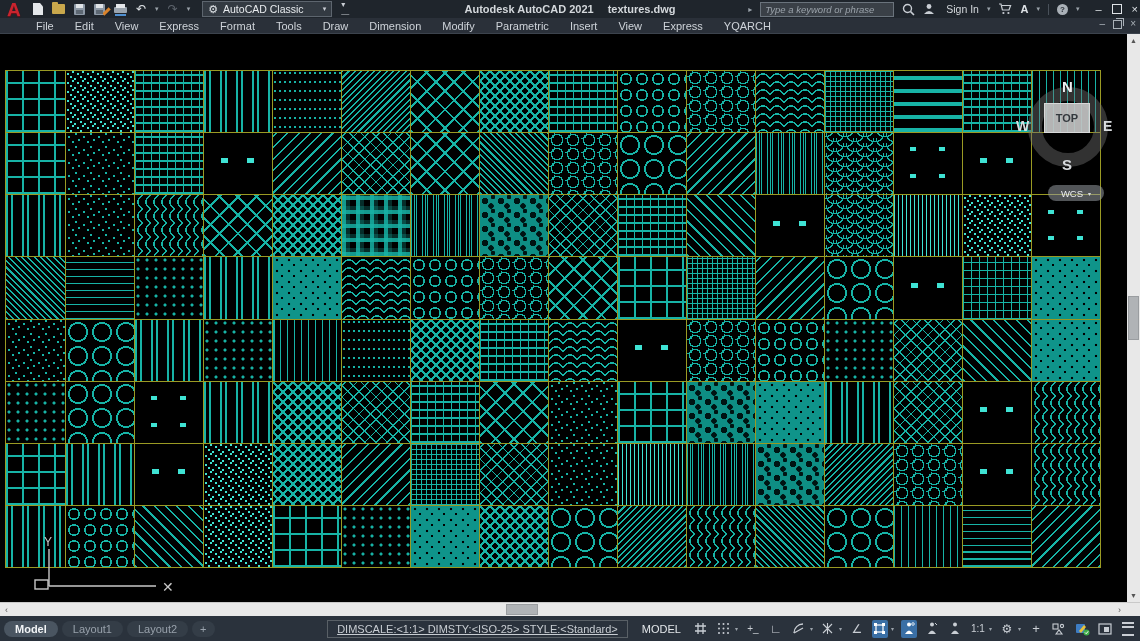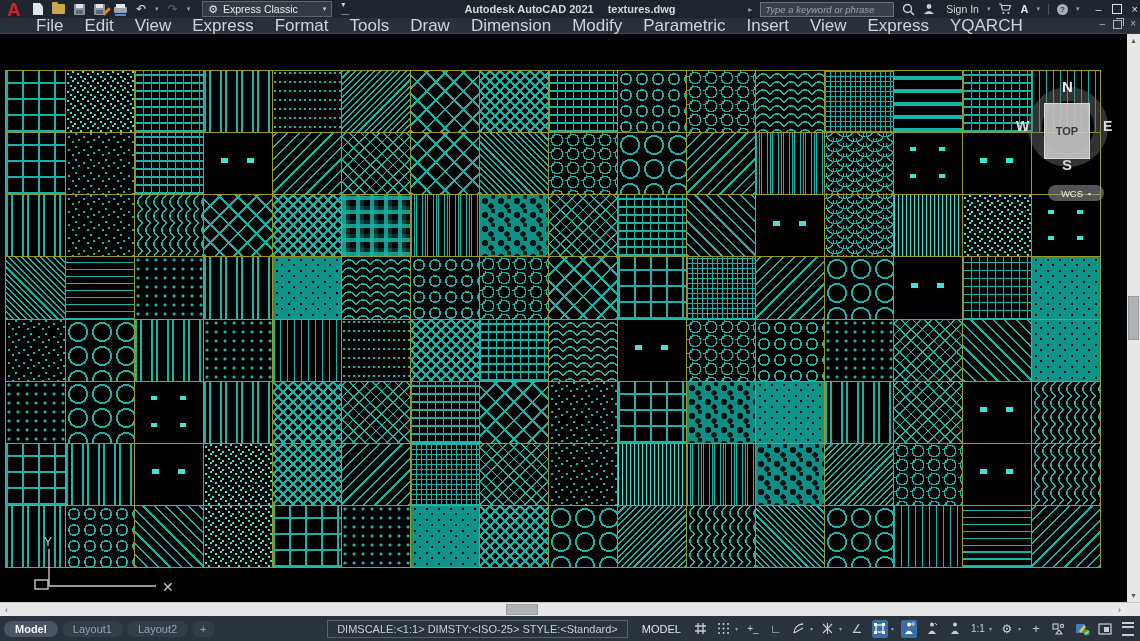--- a/index.html
+++ b/index.html
@@ -46,21 +46,21 @@
   .help-circle{width:11px;height:11px;border-radius:50%;background:#aab1b8;color:#2a3037;font-size:8px;
                font-weight:bold;display:flex;align-items:center;justify-content:center;}
   .autodesk-a{color:#dfe3e7;font-size:11px;font-weight:bold;}
   .win-btns{display:flex;align-items:center;gap:10px;margin-left:8px;}
   .wb{color:#dfe3e7;font-size:11px;line-height:12px;}
   .wb-min{letter-spacing:0;}
   .wb-max{width:8px;height:8px;border:1.4px solid #dfe3e7;display:inline-block;}
   
   .menubar{position:absolute;left:0;top:18px;width:1140px;height:16px;background:#2a3039;
            border-bottom:1px solid #3c434d;display:flex;align-items:center;gap:21px;padding-left:36px;box-sizing:border-box;}
-  .menu-item{font-size:17px;color:#ced3d9;}
+  .menu-item{font-size:11px;color:#ced3d9;}
   .doc-btns{position:absolute;right:4px;top:19px;display:flex;align-items:center;gap:8px;}
   .db{color:#aab1b8;font-size:10px;line-height:10px;}
   .db-restore{width:7px;height:7px;border:1.2px solid #aab1b8;position:relative;display:inline-block;}
   .db-restore:before{content:"";position:absolute;left:2px;top:-3px;width:7px;height:7px;border:1.2px solid #aab1b8;border-bottom:none;border-left:none;}
   
   .canvas{position:absolute;left:0;top:34px;width:1140px;height:568px;background:#000;overflow:hidden;}
   .grid{position:absolute;left:5px;top:36px;width:1096px;height:498px;display:grid;
         grid-template-columns:59px repeat(15,68px);grid-template-rows:repeat(8,1fr);
         gap:1px;background:#9a9a23;border:1px solid #9a9a23;box-sizing:border-box;}
   .cell{background-color:#000;--t:#17b3a6;--tb:#3fe3d4;}
@@ -92,21 +92,21 @@
   .p-ringslg{background-image:radial-gradient(circle at 12px 12px,transparent 8px,var(--t) 8px,var(--t) 10px,transparent 10px);background-size:24px 24px;}
   .p-hex{background-image:radial-gradient(circle at 8px 7px,transparent 5px,var(--t) 5px,var(--t) 6.5px,transparent 6.5px),radial-gradient(circle at 0 0,transparent 5px,var(--t) 5px,var(--t) 6.5px,transparent 6.5px);background-size:16px 14px;}
   .p-pebbles{background-color:#0e8e84;background-image:radial-gradient(circle at 5px 6px,#001413 3px,transparent 3.5px),radial-gradient(circle at 13px 2px,#001413 2px,transparent 2.5px),radial-gradient(circle at 11px 11px,#001413 2.5px,transparent 3px);background-size:16px 14px;}
   .p-solid{background-color:#0f948a;background-image:radial-gradient(circle at 4px 3px,#000 1.2px,transparent 1.6px),radial-gradient(circle at 9px 8px,#000 1px,transparent 1.4px);background-size:12px 11px;}
   .p-sparse2{background-image:linear-gradient(var(--tb),var(--tb)),linear-gradient(var(--tb),var(--tb));background-size:7px 5px,7px 5px;background-position:28% 45%,70% 45%;background-repeat:no-repeat;}
   .p-sparse4{background-image:linear-gradient(var(--tb),var(--tb)),linear-gradient(var(--tb),var(--tb)),linear-gradient(var(--tb),var(--tb)),linear-gradient(var(--tb),var(--tb));background-size:6px 4px,6px 4px,6px 4px,6px 4px;background-position:25% 25%,72% 25%,25% 72%,72% 72%;background-repeat:no-repeat;}
   .p-dark{background:#000;}
   
   .vc-ring{position:absolute;left:1028px;top:53px;width:80px;height:80px;border:14px solid rgba(110,110,110,.45);
            border-radius:50%;box-sizing:border-box;}
-  .vc-top{position:absolute;left:1044px;top:69px;width:46px;height:56px;background:rgba(195,195,195,.92);
+  .vc-top{position:absolute;left:1044px;top:69px;width:46px;height:30px;background:rgba(195,195,195,.92);
           border:1px solid #d8d8d8;box-sizing:border-box;color:#33383d;font-size:11px;font-weight:bold;
           display:flex;align-items:center;justify-content:center;}
   .vc-letter{position:absolute;color:#d8dbde;font-weight:bold;font-size:14px;}
   .wcs-pill{position:absolute;left:1048px;top:151px;width:56px;height:16px;border-radius:8px;
             background:rgba(150,155,160,.55);display:flex;align-items:center;justify-content:center;gap:5px;
             color:#eceef0;font-size:9.5px;}
   .wcs-pill .tb-caret{font-size:6px;color:#d8dbde;}
   
   .vscroll{position:absolute;right:0;top:0;width:13px;height:568px;background:#e8e8e8;}
   .vscroll .sb-arrow{position:absolute;left:0;width:13px;height:13px;color:#555;font-size:7px;display:flex;align-items:center;justify-content:center;}
@@ -116,21 +116,21 @@
   .hscroll .thumb{position:absolute;left:506px;top:1px;width:32px;height:11px;background:#b0b3b6;border:1px solid #9a9da0;box-sizing:border-box;}
   
   .statusbar{position:absolute;left:0;top:616px;width:1140px;height:25px;background:#2a323c;
              display:flex;align-items:center;padding:0 4px;box-sizing:border-box;}
   .tabs{display:flex;align-items:center;gap:4px;}
   .tab{height:16px;padding:0 11px;border-radius:8px;background:#343d47;color:#98a1ab;font-size:11px;
        display:flex;align-items:center;}
   .tab.active{background:#4a5561;color:#f2f4f6;font-weight:bold;}
   .tab.add{padding:0 8px;color:#9aa3ad;}
   .sb-spacer{flex:1;}
-  .dim-box{border:1px solid #596066;color:#c8cdd2;font-size:11px;padding:2px 9px;margin-right:14px;white-space:nowrap;}
+  .dim-box{border:1px solid #596066;color:#c8cdd2;font-size:11px;padding:2px 9px;margin-right:14px;white-space:nowrap;text-decoration:underline;}
   .mode-label{color:#e3e7ea;font-size:11px;margin-right:12px;}
   .tray{display:flex;align-items:center;gap:7px;}
   .tray .tico{display:flex;align-items:center;justify-content:center;min-width:16px;height:18px;color:#c9ced4;
               font-size:12px;border-radius:2px;}
   .tray .tico.hl{background:#3a6fa5;}
   .tray .mini-caret{font-size:6px;color:#9aa2aa;margin-left:-4px;}
   .tray .txt{font-size:10px;color:#c9ced4;}
   .bars{display:inline-block;width:12px;height:10px;border-top:2px solid #c9ced4;border-bottom:2px solid #c9ced4;position:relative;}
   .bars:before{content:"";position:absolute;left:0;top:2px;width:12px;height:2px;background:#c9ced4;}
   svg.si{display:block;}
@@ -154,21 +154,21 @@
         </span>
       <span class="ic-printer">
           <span class="tray"></span>
         </span>
       <span class="arrow-undo">↶</span>
       <span class="caret">▾</span>
       <span class="arrow-redo">↷</span>
       <span class="caret">▾</span>
       <span class="workspace">
         <span class="gear">⚙</span>
-        <span class="ws-label">Express Classic</span>
+        <span class="ws-label">AutoCAD Classic</span>
         <span class="caret">▾</span>
       </span>
       <span class="qat-overflow">▾<br>—</span>
     </div>
 
     <div class="title-center">
       <span>Autodesk AutoCAD 2021</span>
       <span>textures.dwg</span>
     </div>
 

